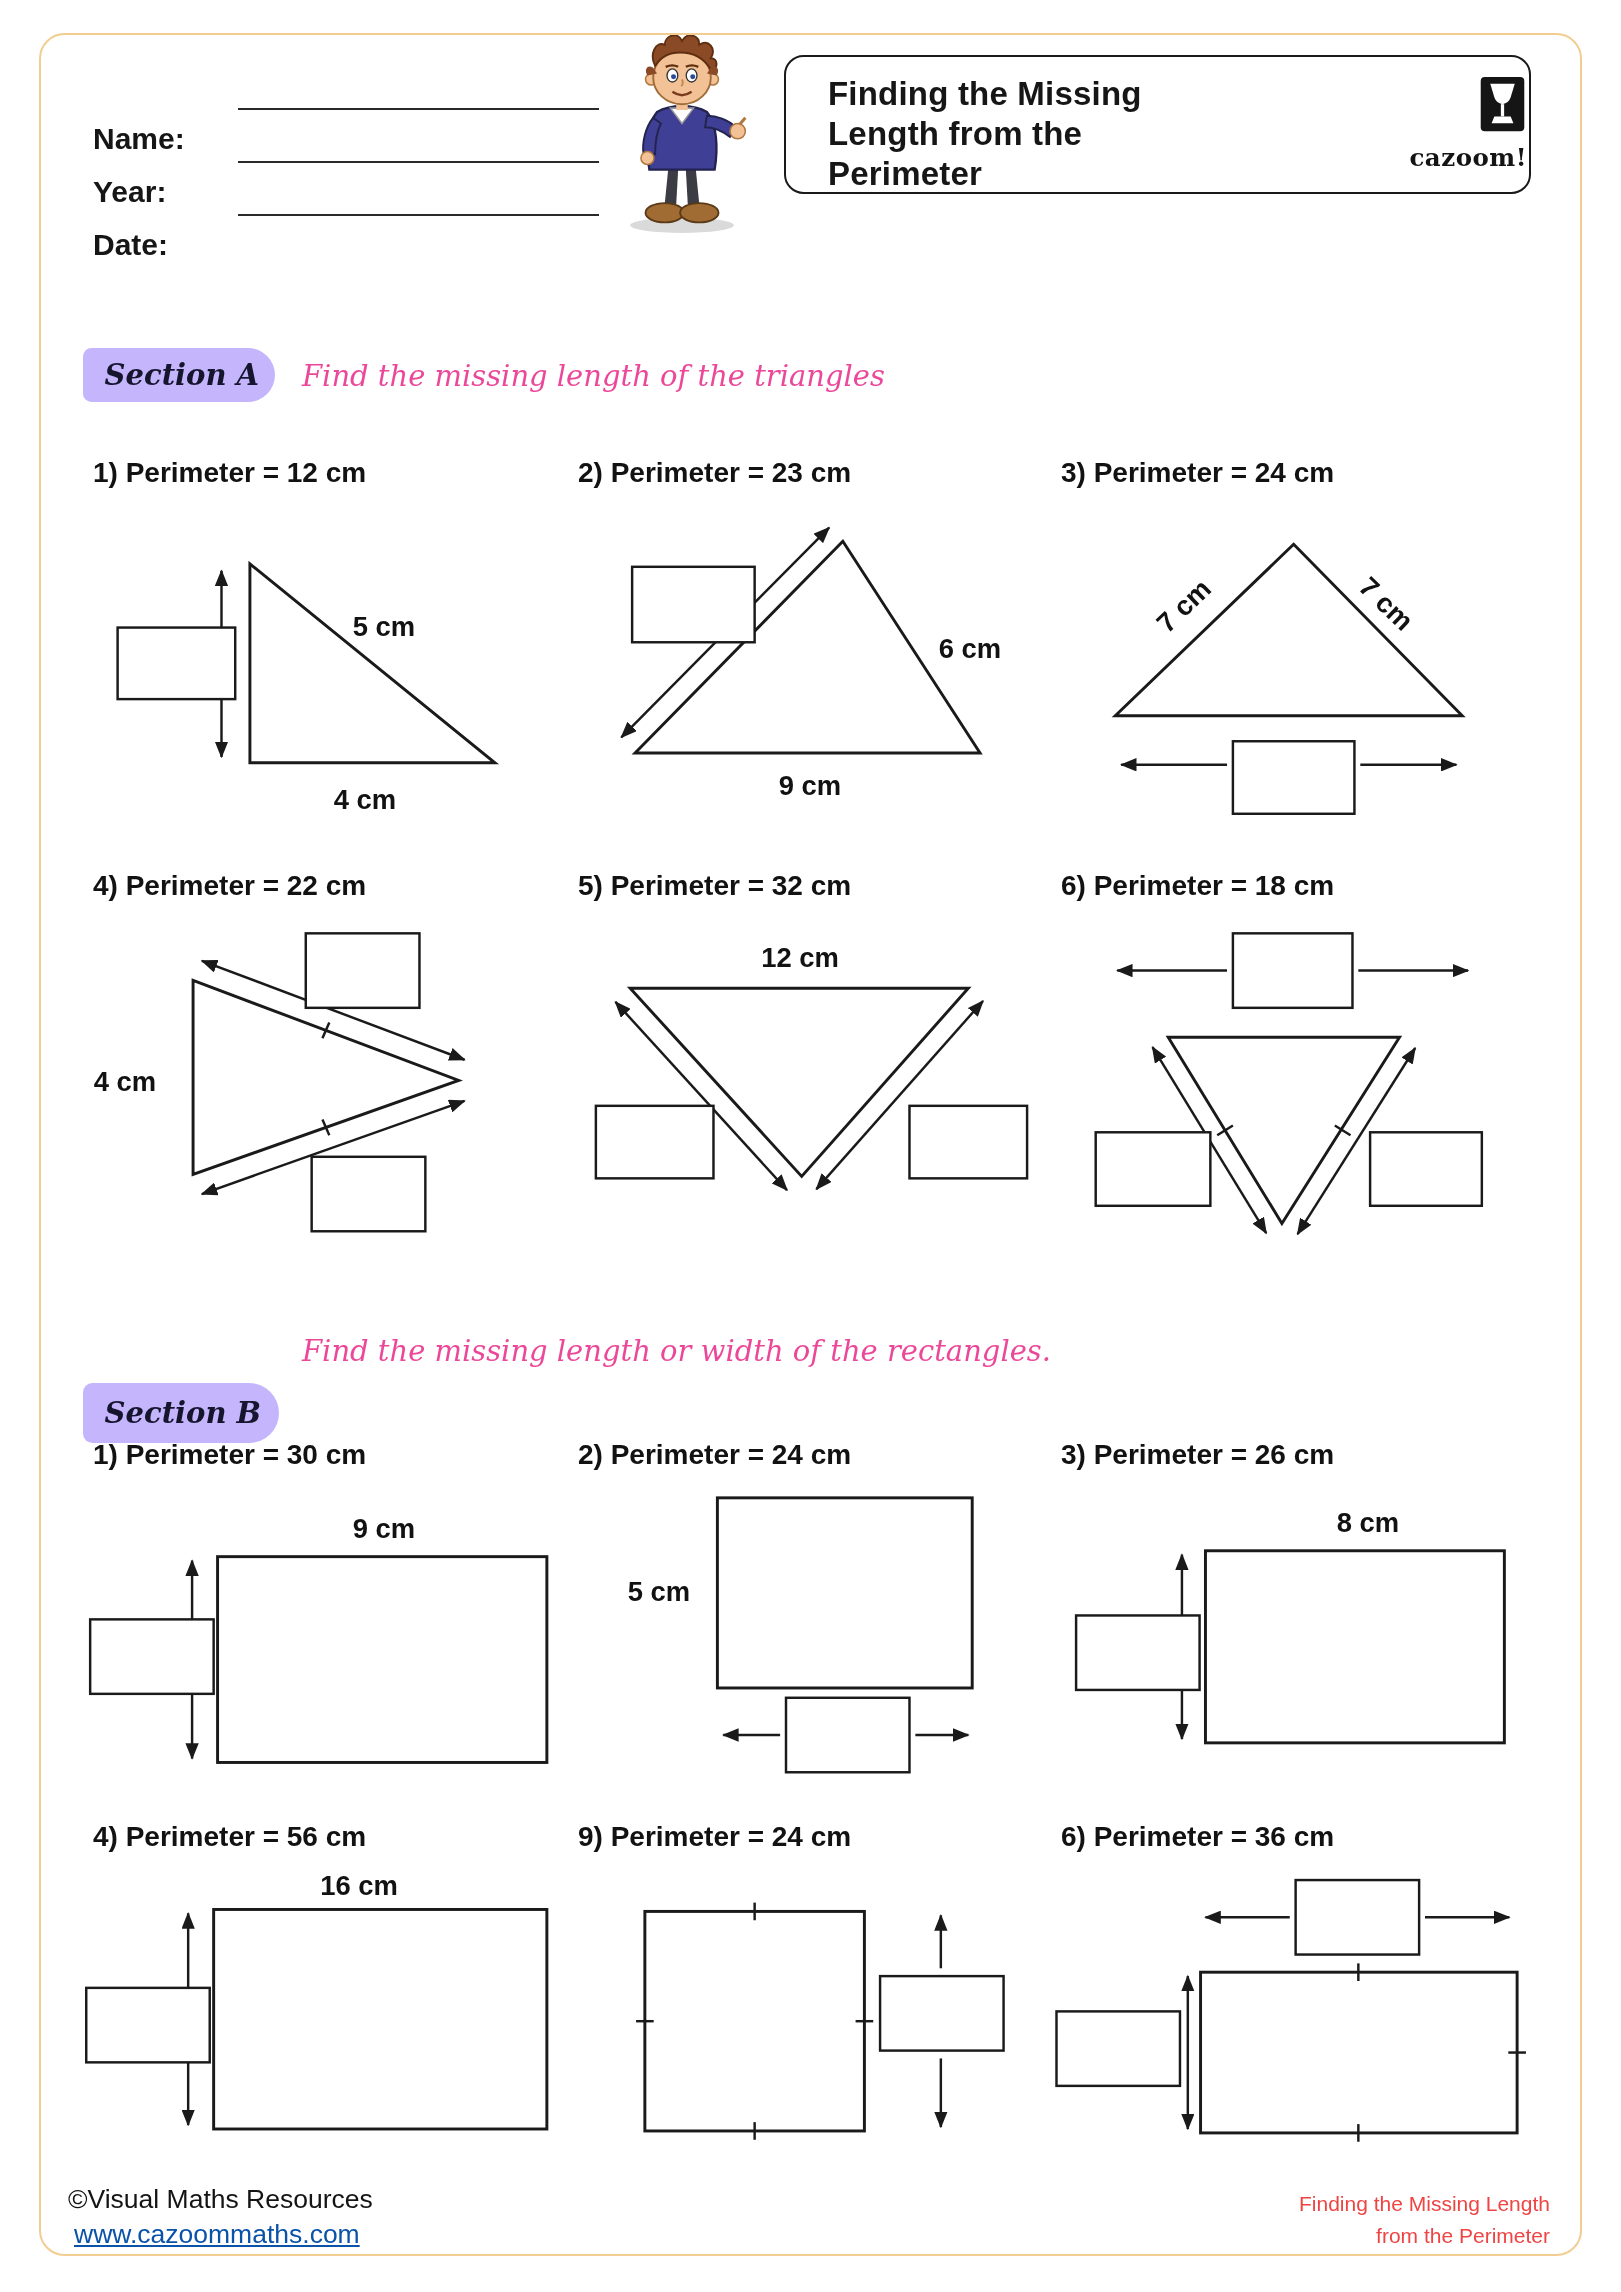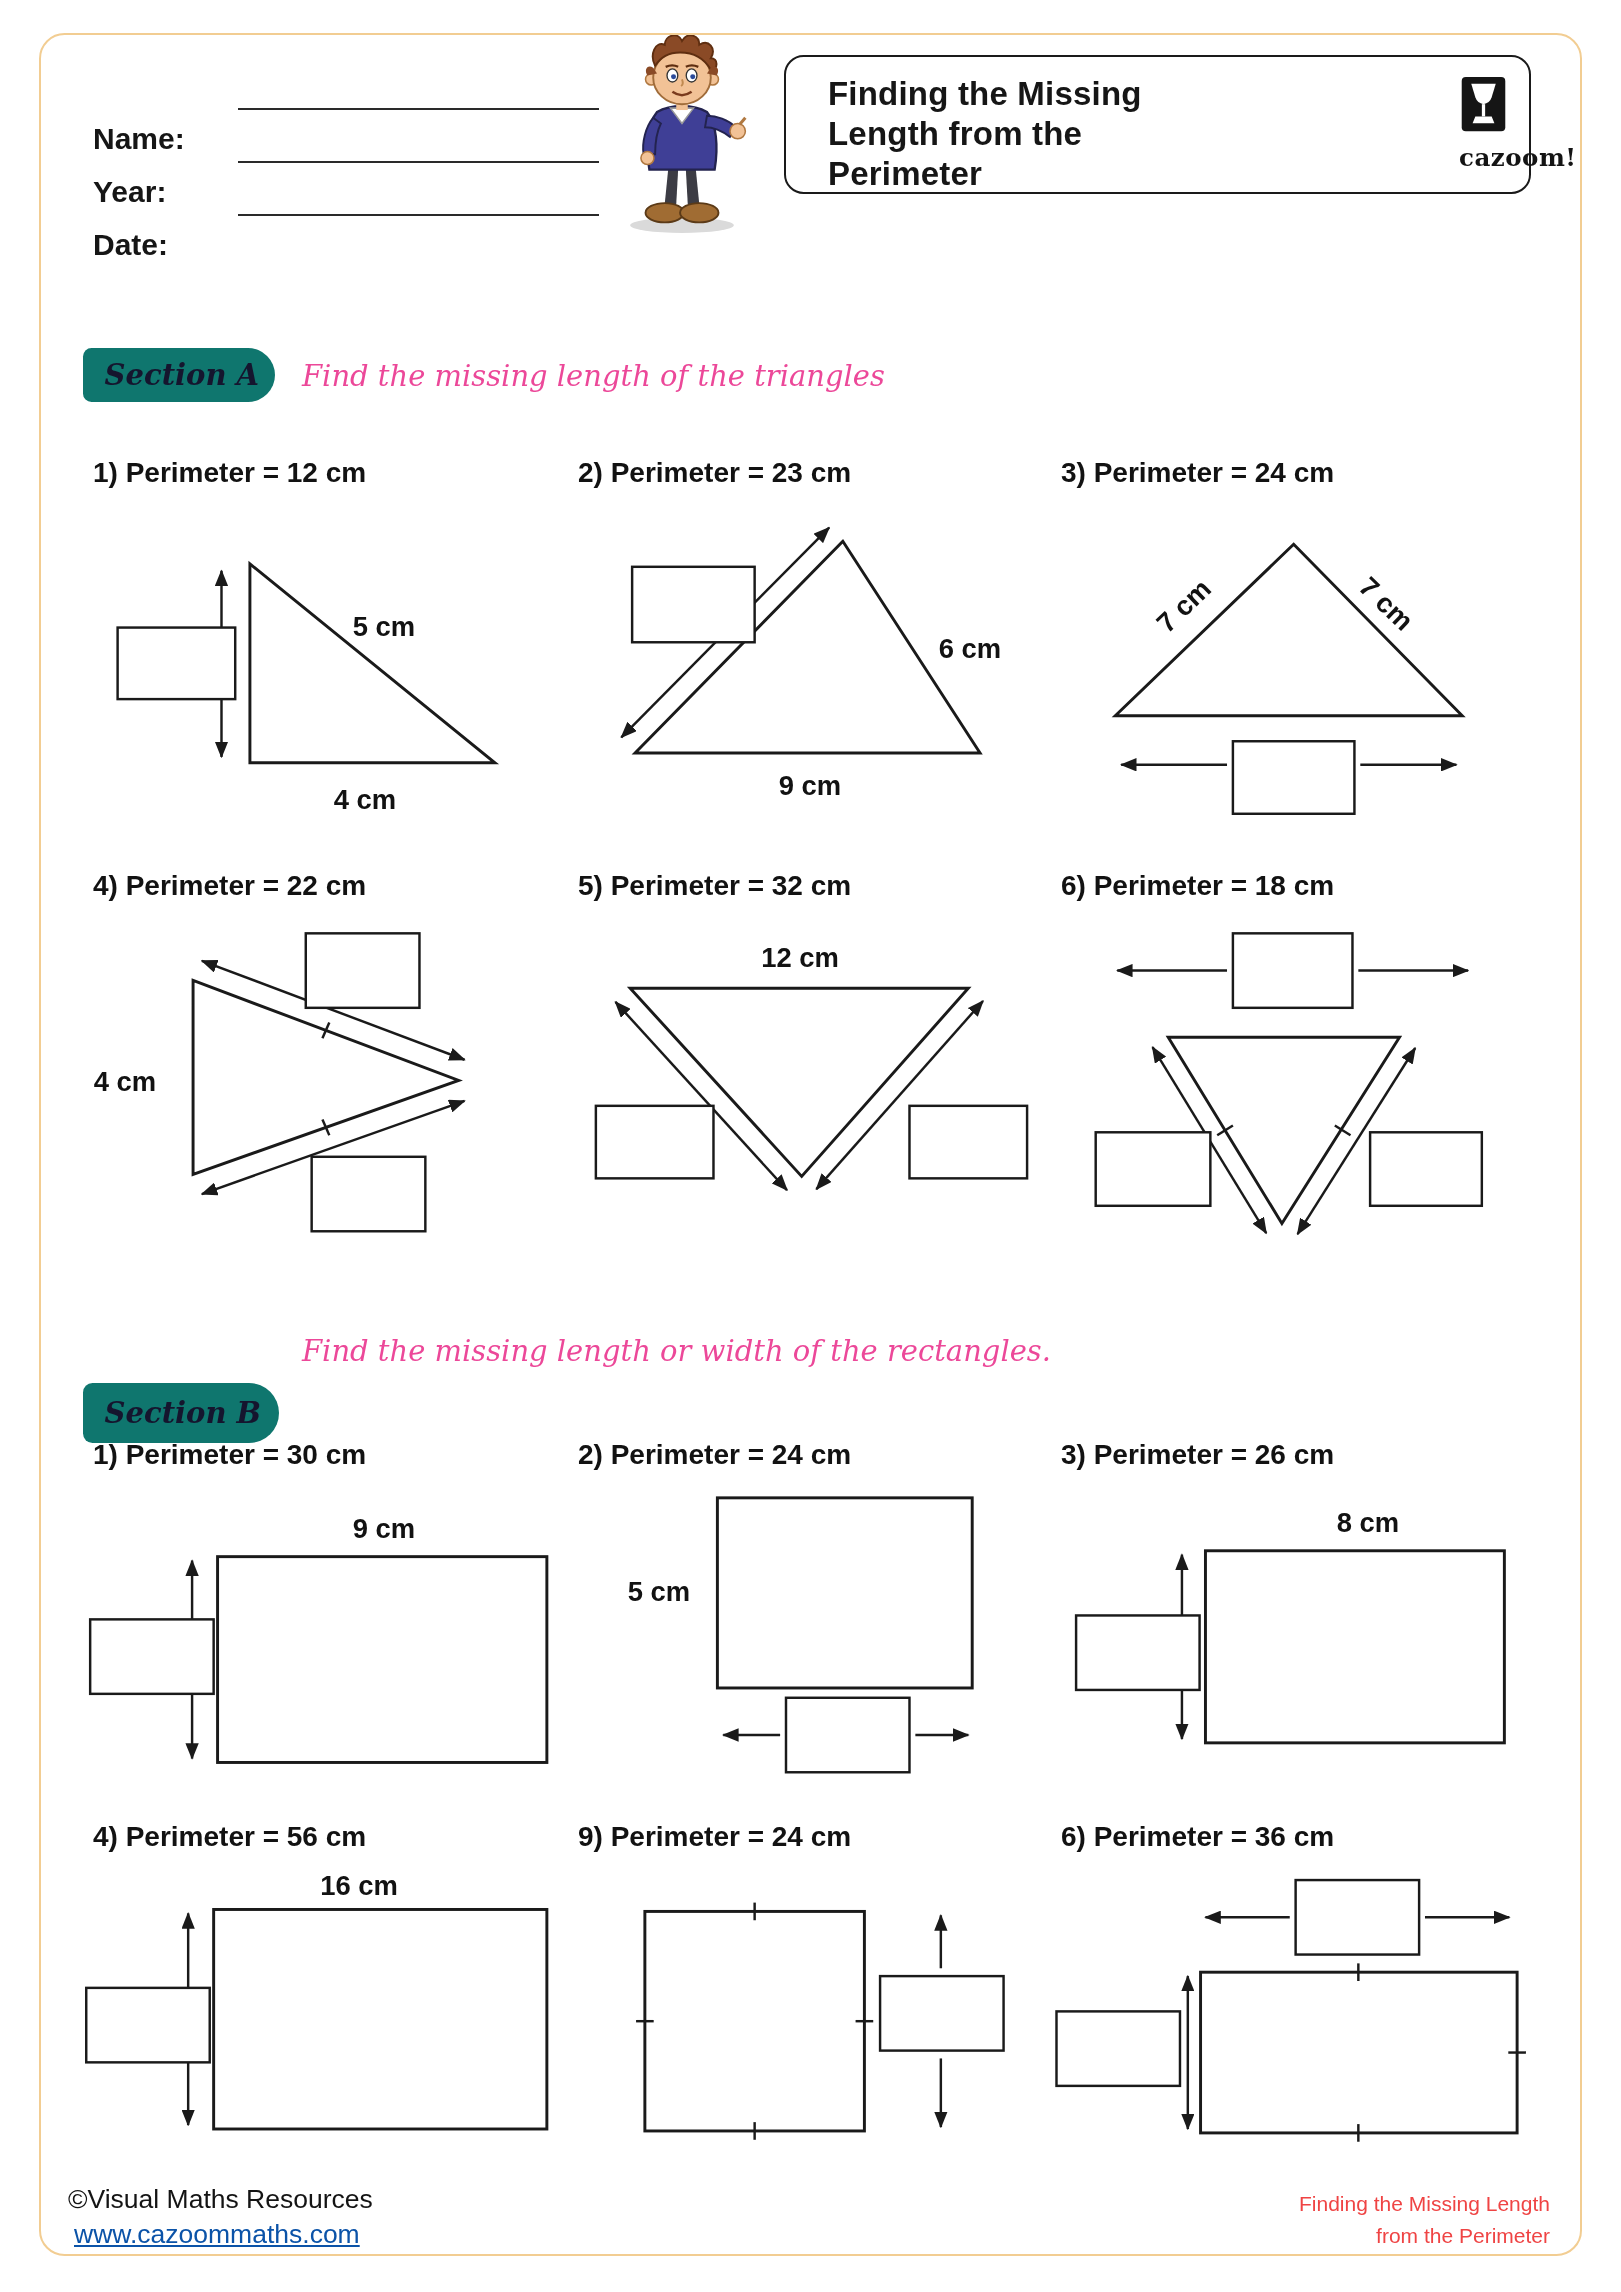--- a/index.html
+++ b/index.html
@@ -12,21 +12,21 @@
   .frame {
     left:39px; top:33px; width:1543px; height:2223px;
     border:2.9px solid #f2cd92; border-radius:25.5px; background:#fff;
   }
   .field-label { font-size:30px; font-weight:bold; color:#161616;margin-top:48px; }
   .field-line { height:0; border-bottom:2.9px solid #2a2a2a; }
   .title-box { border:2.9px solid #1a1a1a; border-radius:19.6px; background:#fff; }
   .title-text { font-size:33px; font-weight:bold; color:#161616; line-height:40px; letter-spacing:0.2px; }
   .logo-text { font-family:"DejaVu Serif", serif; font-weight:bold; font-size:24.5px; color:#141414; margin-top:3.9px; letter-spacing:0.5px; }
   .section-pill {
-    background:#0f766e; border-radius:9.8px 31px 31px 9.8px;
+    background:#c4b5fd; border-radius:9.8px 31px 31px 9.8px;
     display:flex; align-items:center; padding-left:21.6px;
     font-family:"DejaVu Serif", serif; font-weight:bold; font-style:italic;
     font-size:29px; color:#15152e;
   }
   .instruction { font-family:"DejaVu Serif", serif; font-style:italic; font-size:29px; color:#ec4899; white-space:nowrap; }
   .plabel { font-size:28px; font-weight:bold; color:#121212; white-space:nowrap; }
   .mlabel { font-size:27.4px; font-weight:bold; color:#121212; white-space:nowrap; transform:translate(-50%,-50%); }
   .mlabel.rot-l { transform:translate(-50%,-50%) rotate(-44deg); }
   .mlabel.rot-r { transform:translate(-50%,-50%) rotate(44deg); }
   .shape  { fill:none; stroke:#1a1a1a; stroke-width:3; }
@@ -185,21 +185,21 @@
   <path d="M45,29.5 Q50,33 55,29.5" stroke="#7a3b1d" stroke-width="1.3" fill="none"></path>
 </svg>
 
 <div class="abs title-box" style="left:784px;top:55px;width:747px;height:139px"></div>
 <div class="abs title-text" style="left:828px;top:74px">
   <div>Finding the Missing</div>
   <div>Length from the</div>
   <div>Perimeter</div>
 </div>
 
-<div class="abs" style="left:1459px;top:76px;width:123px;text-align:left">
+<div class="abs" style="left:1404px;top:76px;width:123px;text-align:right">
   <svg width="49" height="59" viewBox="0 0 36 42">
     <rect x="2" y="0" width="32" height="40" rx="3" fill="#151515"></rect>
     <path d="M9,5 L27,5 L24,15 C23,18 21,19.5 18,20 C15,19.5 13,18 12,15 Z" fill="#ffffff"></path>
     <rect x="16.8" y="20" width="2.4" height="9" fill="#ffffff"></rect>
     <path d="M12,29 L24,29 L26,34 L10,34 Z" fill="#ffffff"></path>
   </svg>
   <div class="logo-text">cazoom!</div>
 </div>
 
 <div class="abs section-pill" style="left:83px;top:348px;width:192px;height:54px">

